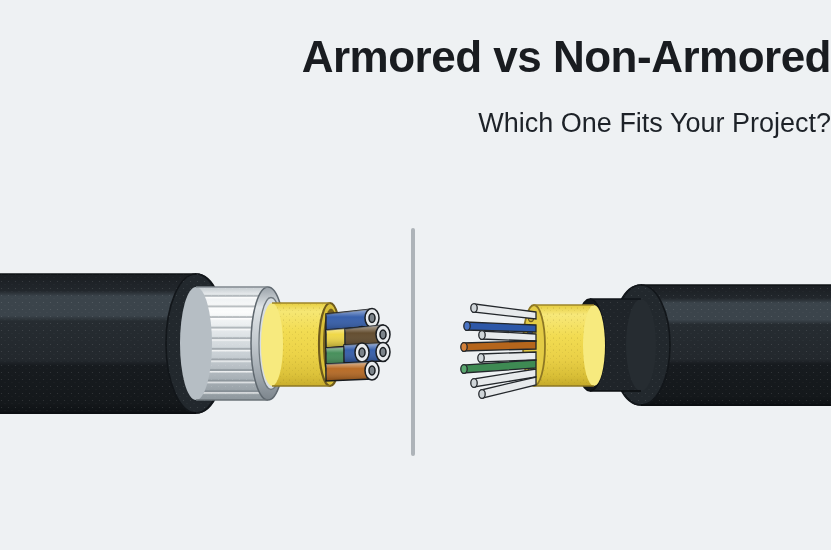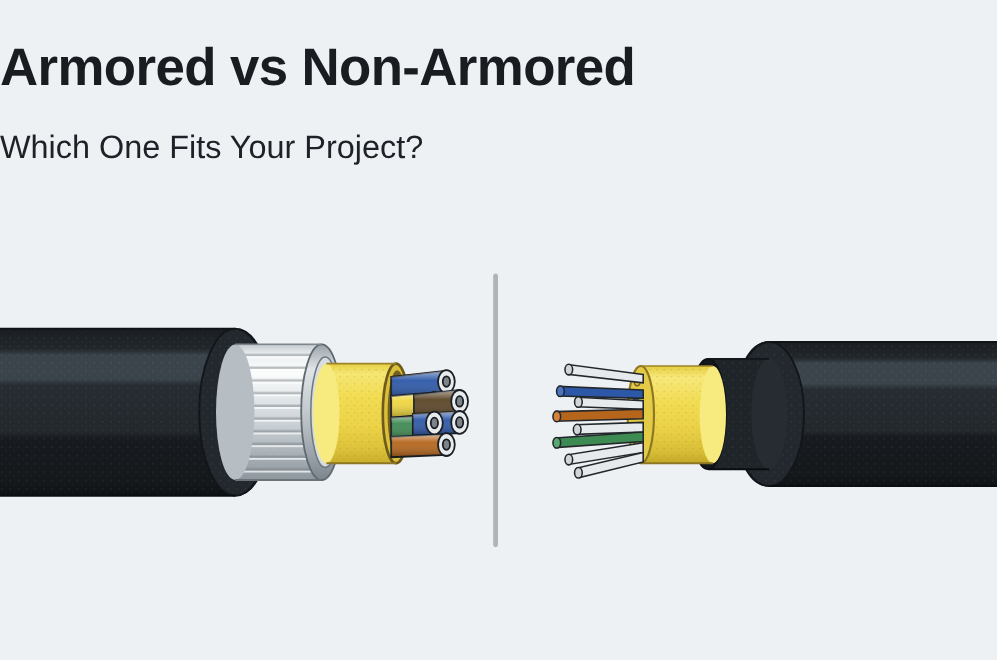--- a/index.html
+++ b/index.html
@@ -13,21 +13,21 @@
     height: 550px;
     background: #eef1f3;
     overflow: hidden;
     font-family: "Liberation Sans", sans-serif;
   }
   .heading-block {
     position: absolute;
     top: 30px;
     left: 0;
     width: 831px;
-    text-align: left;
+    text-align: right;
     pointer-events: none;
   }
   .title-line {
     font-family: "Liberation Sans", sans-serif;
     font-weight: bold;
     font-size: 44px;
     line-height: 54px;
     letter-spacing: -0.5px;
     color: #191c20;
     margin: 0;

